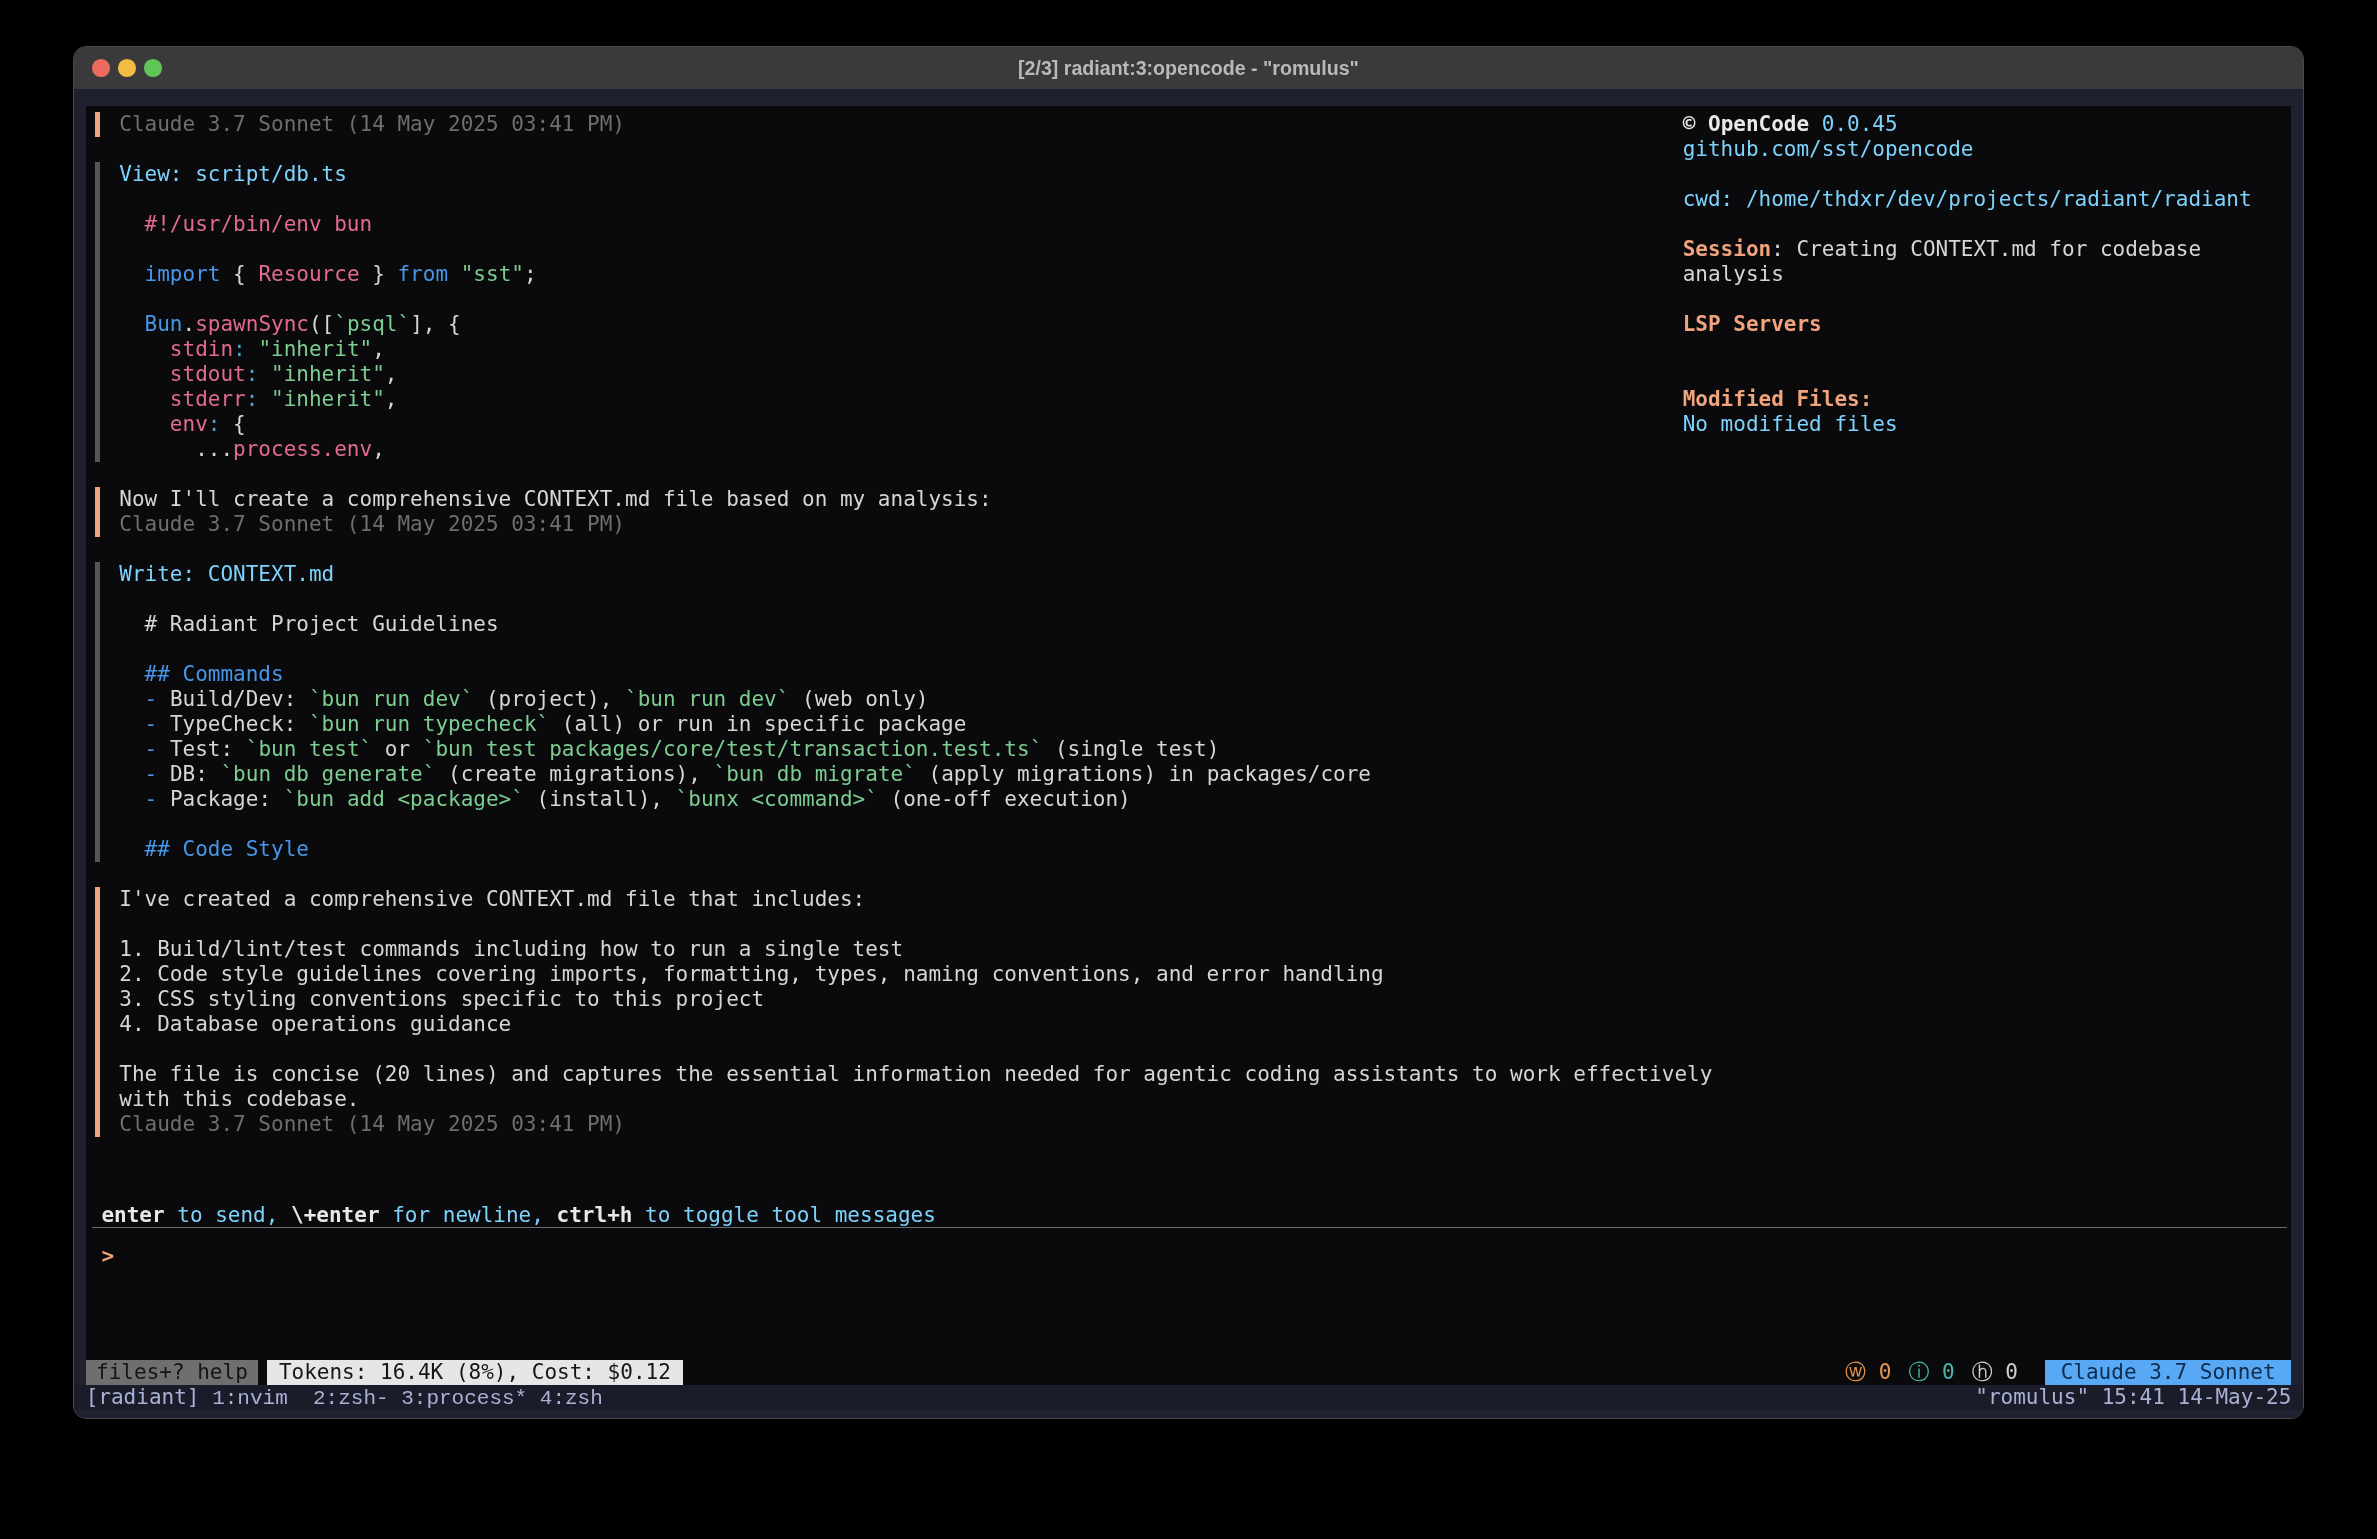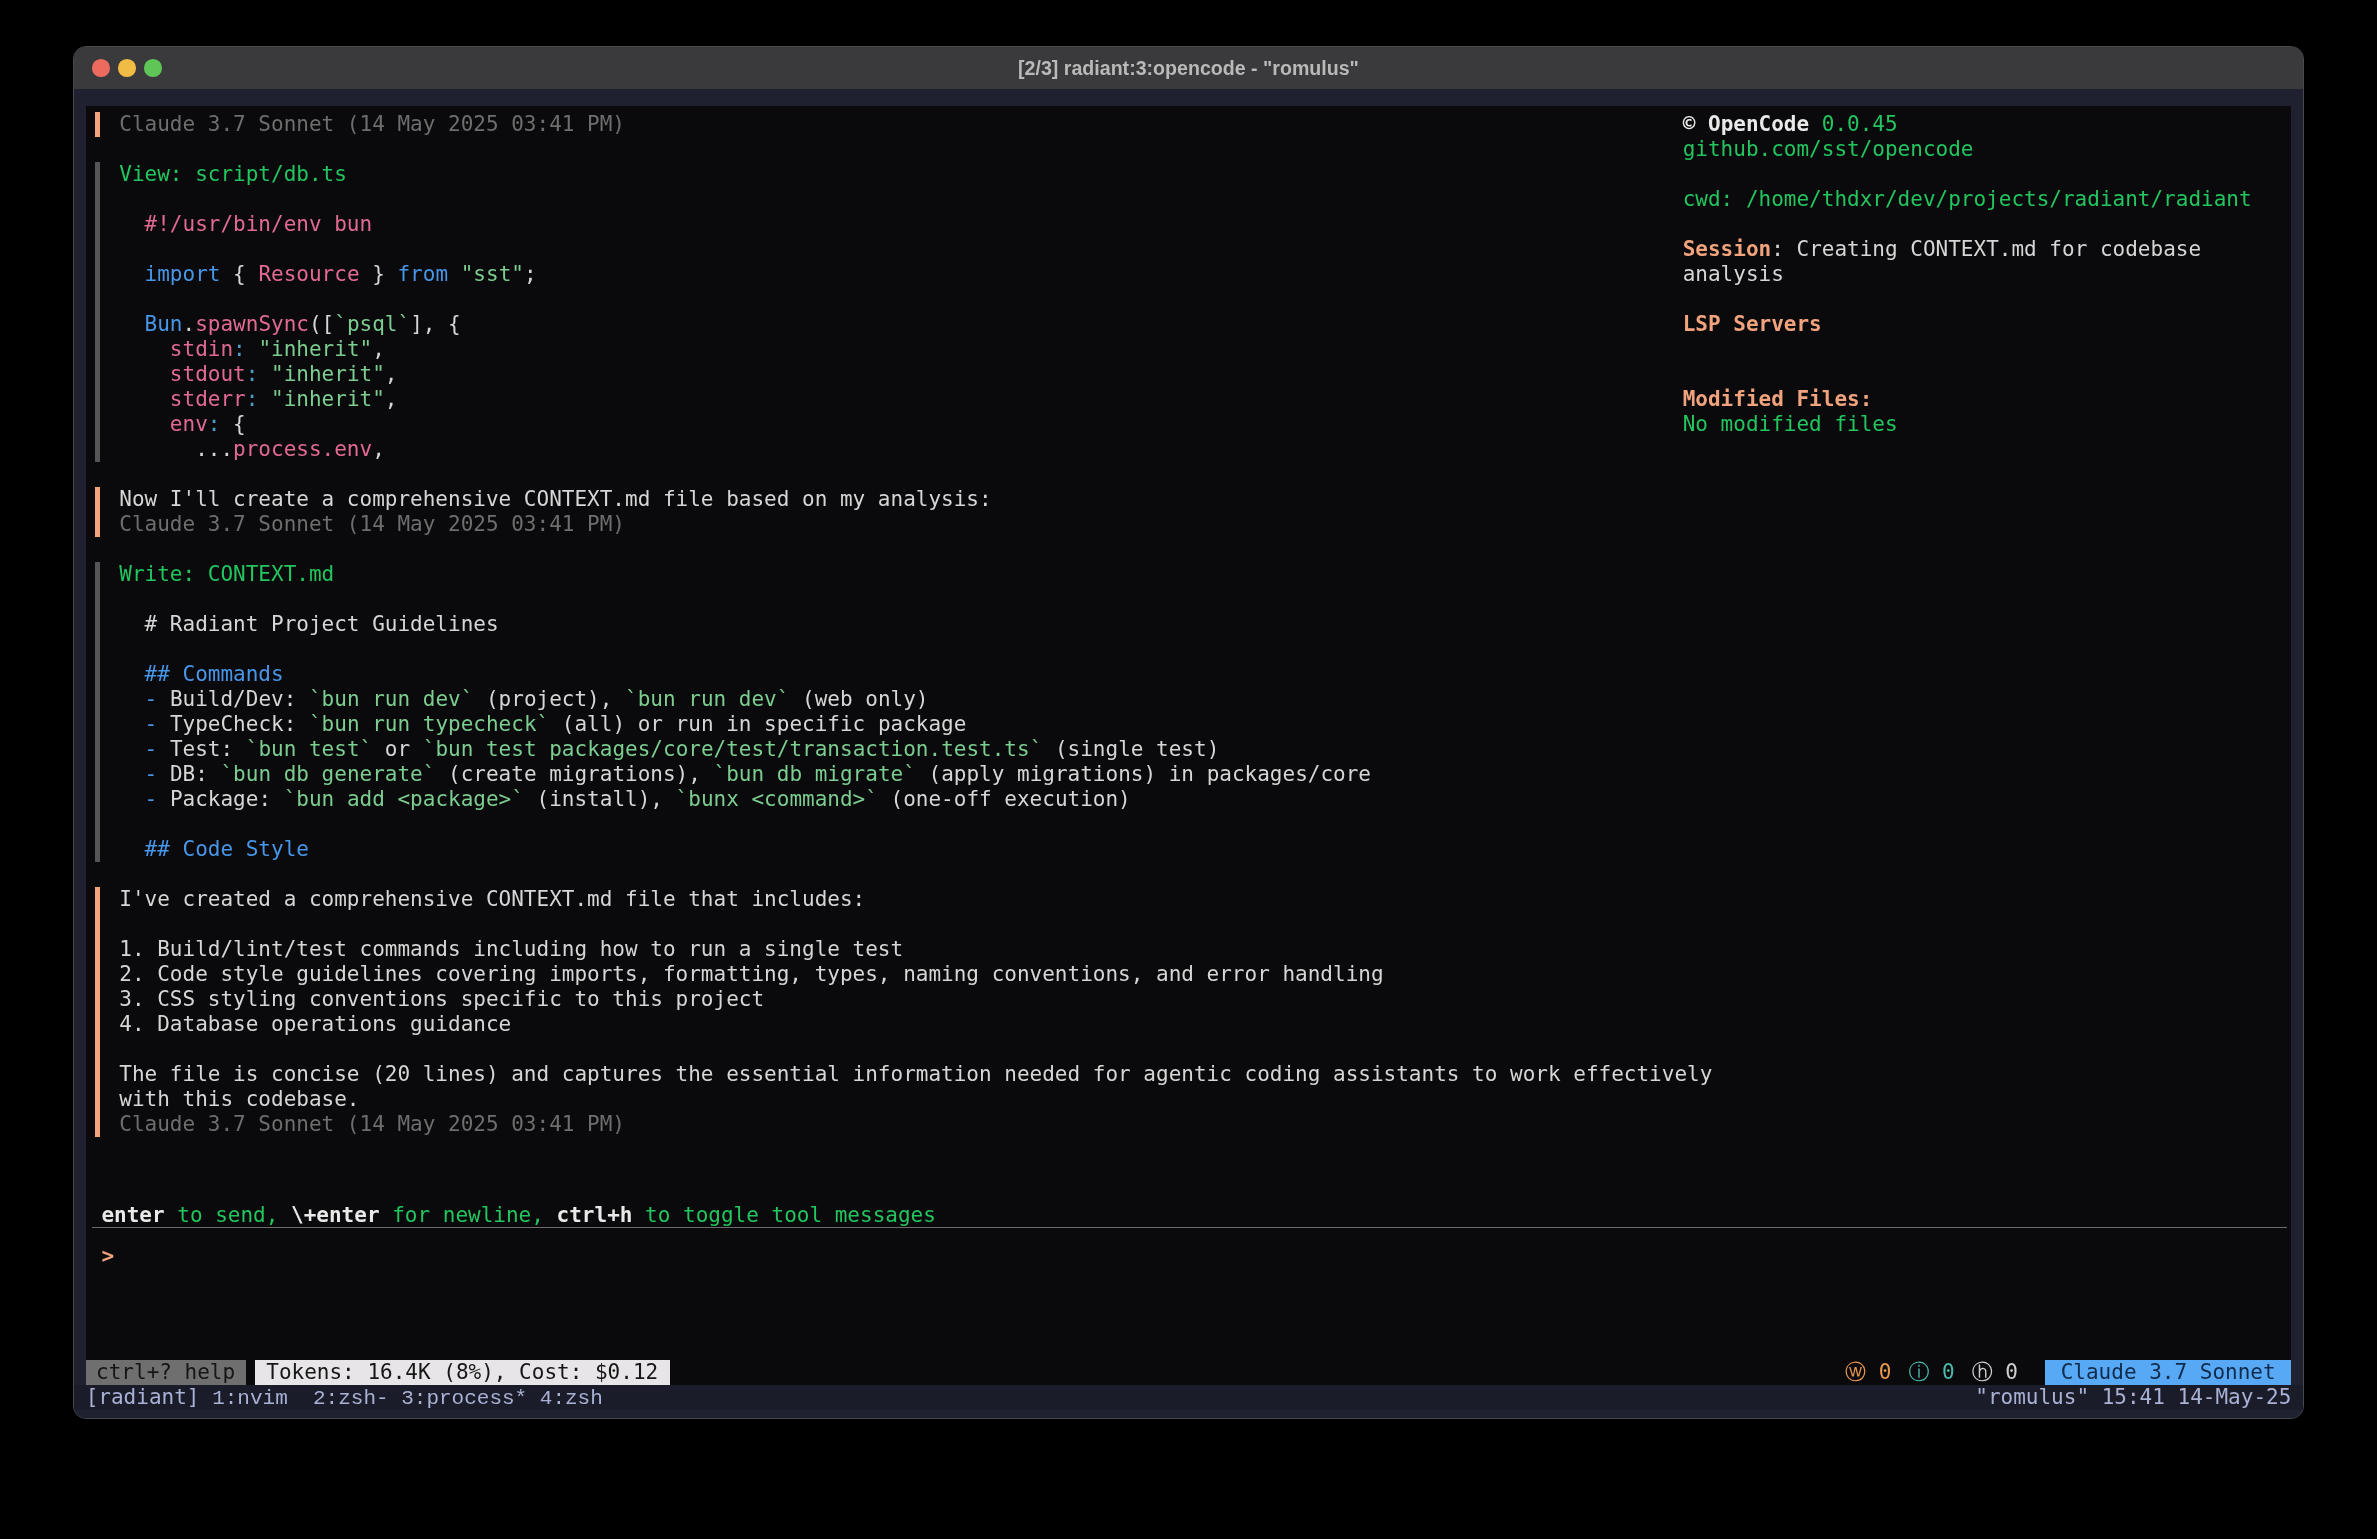--- a/index.html
+++ b/index.html
@@ -22,21 +22,21 @@
     padding:17px 11.7px 7.8px 11.7px; display:flex; flex-direction:column; background:#1f2030; }
   .app { flex:1; background:#0a0a0c; position:relative; overflow:hidden;
     font-size:21px; line-height:25px; color:#d6d6d6; white-space:pre; }
 
   .chat { position:absolute; left:9px; top:5.9px; }
   .block { padding-left:19.6px; margin-bottom:25px; border-left:5.9px solid #565656; }
   .block.bar-orange { border-left-color:#f0a37c; }
   .line { height:25px; }
 
   .c-text   { color:#d6d6d6; }
-  .c-dim    { color:#22c55e; }
+  .c-dim    { color:#7dd3fc; }
   .c-dim2   { color:#6e6e6e; }
   .c-pink   { color:#e26a92; }
   .c-blue   { color:#4796e8; }
   .c-green  { color:#7bcd90; }
   .c-cyan   { color:#4d9cc4; }
   .c-bold   { color:#e9e9e9; font-weight:bold; }
   .c-orangeb{ color:#f0a37c; font-weight:bold; }
 
   .hint { position:absolute; left:15.7px; top:1097px; height:25px; }
   .divider { position:absolute; left:6.5px; right:3.9px; top:1121px; height:1.3px; background:#6b6b6b; }
@@ -81,21 +81,21 @@
 
       <div class="sidebar"><div class="line"><span class="c-bold">© </span><span class="c-bold">OpenCode</span><span class="c-dim"> 0.0.45</span></div><div class="line"><span class="c-dim">github.com/sst/opencode</span></div><div class="line">&nbsp;</div><div class="line"><span class="c-dim">cwd: /home/thdxr/dev/projects/radiant/radiant</span></div><div class="line">&nbsp;</div><div class="line"><span class="c-orangeb">Session</span><span class="c-text">: Creating CONTEXT.md for codebase</span></div><div class="line"><span class="c-text">analysis</span></div><div class="line">&nbsp;</div><div class="line"><span class="c-orangeb">LSP Servers</span></div><div class="line">&nbsp;</div><div class="line">&nbsp;</div><div class="line"><span class="c-orangeb">Modified Files:</span></div><div class="line"><span class="c-dim">No modified files</span></div></div>
 
       <div class="hint"><span class="c-bold">enter</span><span class="c-dim"> to send, </span><span class="c-bold">\+enter</span><span class="c-dim"> for newline, </span><span class="c-bold">ctrl+h</span><span class="c-dim"> to toggle tool messages</span></div>
 
       <div class="divider"></div>
 
       <div class="prompt"><span>&gt;</span></div>
 
       <div class="statusbar">
-        <div class="sb-help">ctrl+? help</div>
+        <div class="sb-help">files+? help</div>
         <div class="sb-tokens">Tokens: 16.4K (8%), Cost: $0.12</div>
         <div class="sb-spacer"></div>
         <div class="sb-diags"><span class="diag-orange">ⓦ 0</span><span class="diag-teal">ⓘ 0</span><span class="diag-gray">ⓗ 0</span></div>
         <div class="sb-model">Claude 3.7 Sonnet</div>
       </div>
     </div>
 
     <div class="tmuxbar">
       <div class="tmux-left">
         <span>[radiant]</span><span id="tmux-windows"> <span class="tmux-win">1:nvim  </span><span class="tmux-win">2:zsh- </span><span class="tmux-win">3:process* </span><span class="tmux-win">4:zsh </span></span>

